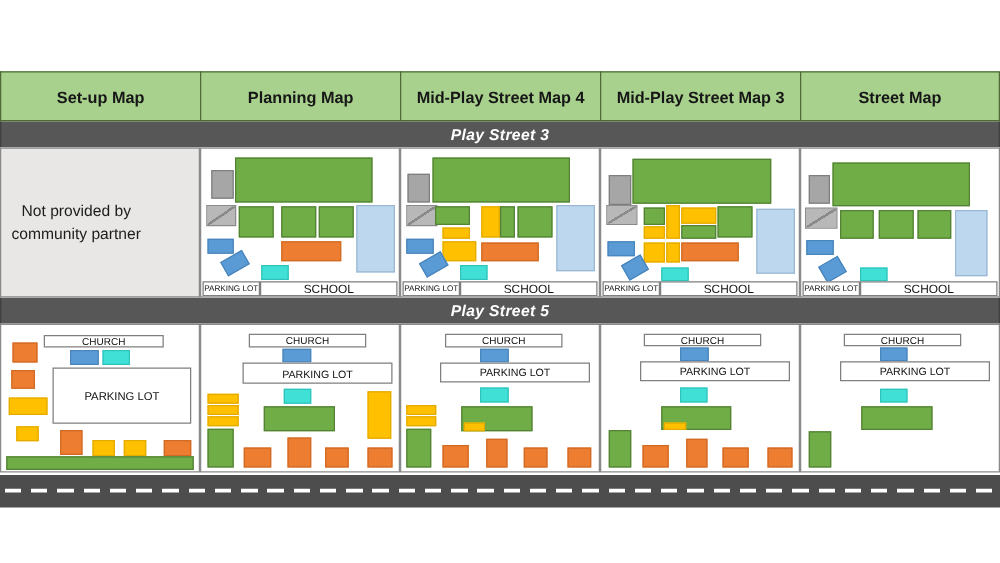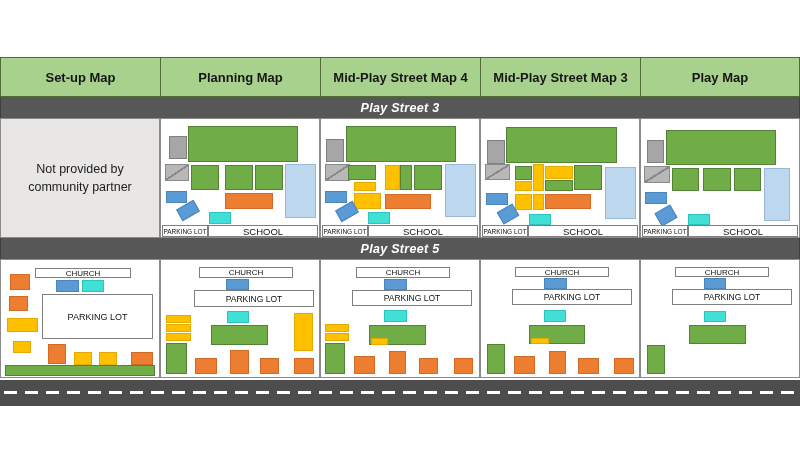--- a/index.html
+++ b/index.html
@@ -10,41 +10,41 @@
   .header-cell{box-sizing:border-box;background:#a9d18e;border:1px solid #4f6b35;border-right:none;
         display:flex;align-items:center;justify-content:center;font-weight:bold;font-size:13px;color:#161616;}
   .header-cell:last-child{border-right:1px solid #4f6b35;}
   .band{height:21px;background:#575757;display:flex;align-items:center;justify-content:center;
         color:#fff;font-weight:bold;font-style:italic;font-size:12.5px;letter-spacing:.3px;
         border-left:1px solid #3f3f3f;border-right:1px solid #3f3f3f;box-sizing:border-box;}
   .maps-row{display:grid;grid-template-columns:repeat(5,160px);}
   .cell{box-sizing:border-box;position:relative;background:#fff;border:1px solid #8a8a8a;overflow:hidden;}
   .row-a .cell{height:120px;}
   .row-b .cell{height:119px;}
-  .placeholder-cell{background:#e8e7e6;display:flex;align-items:center;justify-content:center;}
+  .placeholder-cell{background:#e8e7e6;display:flex;align-items:center;}
   .placeholder-text{width:120px;text-align:center;font-size:12.5px;line-height:1.45;color:#1c1c1c;}
   .shape{position:absolute;box-sizing:border-box;}
   .label{background:#fff;border:1px solid #7f7f7f;display:flex;align-items:center;justify-content:center;
         font-size:7.5px;color:#111;white-space:nowrap;overflow:hidden;}
   .road{position:absolute;left:0;top:380px;width:800px;height:26px;background:#4d4d4d;}
   .road-line{position:absolute;left:4px;right:4px;top:11px;height:3px;
         background:repeating-linear-gradient(90deg,#ffffff 0 13px,transparent 13px 21px);}
 </style>
 </head>
 <body>
 
 <div class="page">
   <div class="table">
 
     <div class="header-row">
       <div class="header-cell">Set-up Map</div>
       <div class="header-cell">Planning Map</div>
       <div class="header-cell">Mid-Play Street Map 4</div>
       <div class="header-cell">Mid-Play Street Map 3</div>
-      <div class="header-cell">Play Map</div>
+      <div class="header-cell">Street Map</div>
     </div>
 
     <div class="band">Play Street 3</div>
 
     <div class="maps-row row-a">
       <div class="cell placeholder-cell">
         <div class="placeholder-text">Not provided by community partner</div>
       </div>
       <div class="cell">
           <div class="shape" style="left: 8px; top: 17px; width: 18px; height: 23px; background: rgb(166, 166, 166); border: 1px solid rgb(127, 127, 127);"></div>

